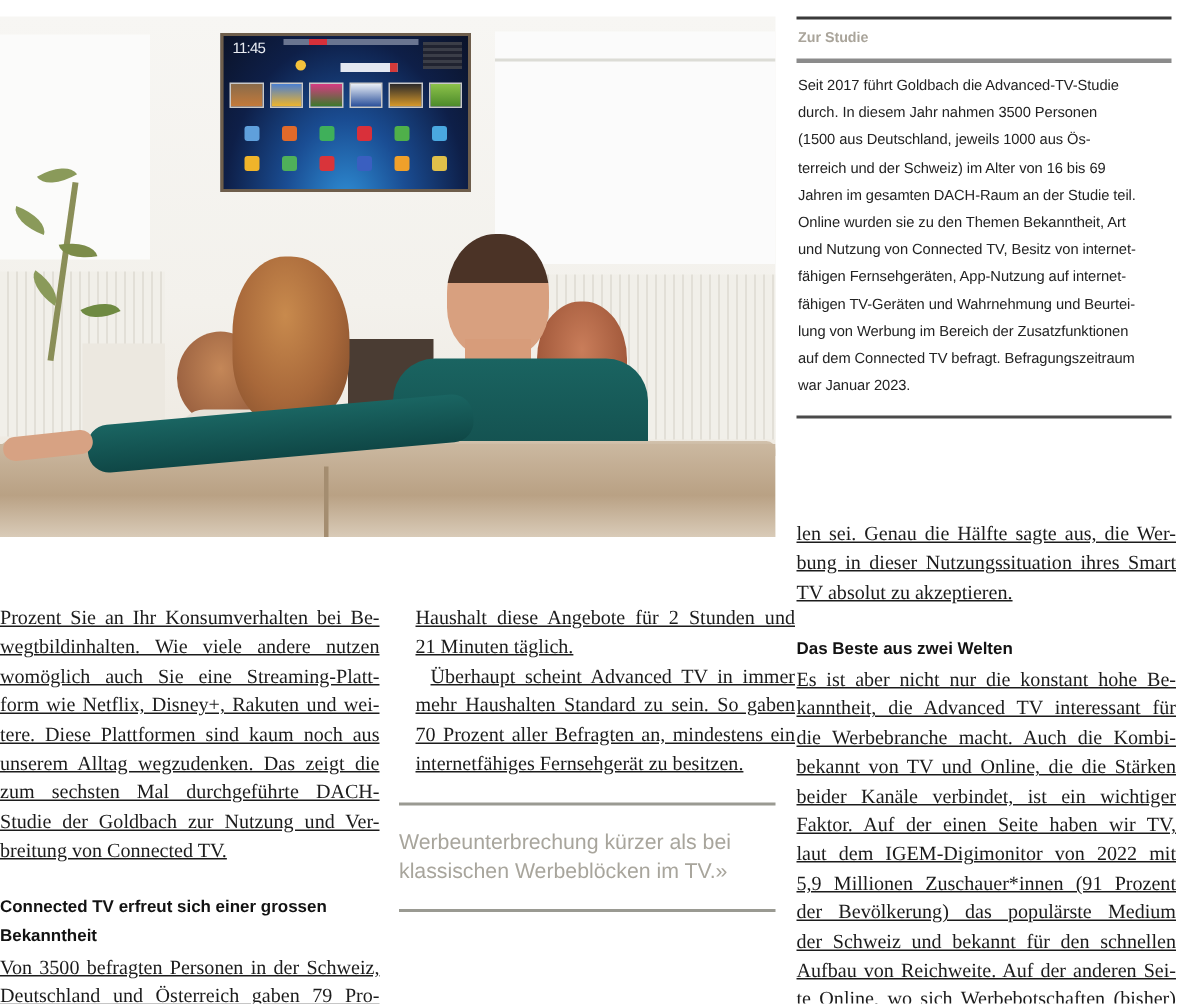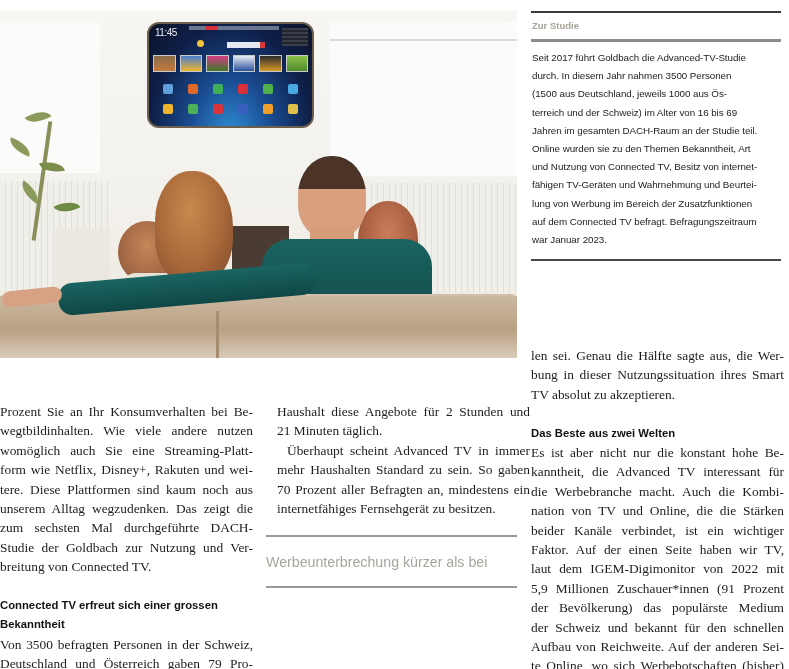--- a/index.html
+++ b/index.html
@@ -15,21 +15,21 @@
   .photo .window-l { position:absolute; left:0; top:12px; width:100px; height:150px; background:#fbfbfa; }
   .photo .window-r { position:absolute; left:330px; top:10px; width:187px; height:155px; background:#fbfbfb; }
   .photo .window-bar { position:absolute; left:330px; top:28px; width:187px; height:2px; background:#dcdcd6; }
   .photo .radiator-l { position:absolute; left:0; top:170px; width:110px; height:110px;
     background: repeating-linear-gradient(90deg, #f1efe9 0 5px, #e2dfd7 5px 6px); }
   .photo .radiator-r { position:absolute; left:360px; top:172px; width:157px; height:110px;
     background: repeating-linear-gradient(90deg, #f1efe9 0 5px, #e2dfd7 5px 6px); }
 
   .photo .tv {
     position:absolute; left:147px; top:11px; width:167px; height:106px;
-    background:#3d3b3a; border:2px solid #6e5e4c; border-radius:12px; overflow:hidden;
+    background:#3d3b3a; border:2px solid #6e5e4c; border-radius:0; overflow:hidden;
   }
   .tv .screen {
     position:absolute; inset:0;
     background: radial-gradient(ellipse at 50% 110%, #2f8fd6 0%, #1a4d93 35%, #0e1f48 70%, #0b1329 100%);
   }
   .tv .clock { position:absolute; left:6px; top:3px; color:#e9ecf2; font:10px "Liberation Sans", sans-serif; letter-spacing:-0.5px; }
   .tv .topbar { position:absolute; left:40px; top:2px; width:90px; height:4px; background:#6a7590; }
   .tv .topbar i { position:absolute; left:17px; top:0; width:12px; height:4px; background:#d6303a; }
   .tv .search { position:absolute; left:78px; top:18px; width:38px; height:6px; background:#e3e8f1; }
   .tv .search i { position:absolute; right:0; top:0; width:5px; height:6px; background:#d53a3a; }
@@ -73,21 +73,21 @@
   
   .studie-box { position:absolute; left:531px; top:11px; width:250px; font-family: "Liberation Sans", sans-serif; }
   .studie-box .rule-top { height:2px; background:#3a3a3a; }
   .studie-box .heading { font-size:9.5px; font-weight:bold; color:#a9a49a; padding:7px 0 0 1px; height:26px; }
   .studie-box .rule-mid { height:3px; background:#8b8b8b; }
   .studie-box .body { font-size:9.8px; line-height:18.2px; color:#222; padding:7px 0 0 1px; letter-spacing:-0.05px; }
   .studie-box .rule-bottom { height:2px; background:#4a4a4a; margin-top:10px; }
 
   
   .col { position:absolute; font-size:13.4px; line-height:19.4px; text-align:justify; color:#1c1c1c; }
-  .col p { text-align: justify; hyphens: manual; }
+  .col p { text-align: justify; hyphens: manual; text-decoration: underline; }
   .col h3 { font-family: "Liberation Sans", sans-serif; font-weight:bold; font-size:11.3px; line-height:19.4px; color:#121212; text-align:left; }
 
   .col-1 { left:0; top:402px; width:253px; }
   .col-2 { left:266px; top:402px; width:253px;margin-left:11px; }
   .col-3 { left:531px; top:346px; width:253px; }
 
   .line { display:block; text-align-last: justify; white-space: nowrap; }
   .line.last { text-align-last: left; }
   .line-wrap { display:block; }
 
@@ -174,20 +174,21 @@
   <div class="heading">Zur Studie</div>
   <div class="rule-mid"></div>
   <div class="body">
     <span class="line-wrap">Seit 2017 führt Goldbach die Advanced-TV-Studie</span>
     <span class="line-wrap">durch. In diesem Jahr nahmen 3500 Personen</span>
     <span class="line-wrap">(1500 aus Deutschland, jeweils 1000 aus Ös-</span>
     <span class="line-wrap">terreich und der Schweiz) im Alter von 16 bis 69</span>
     <span class="line-wrap">Jahren im gesamten DACH-Raum an der Studie teil.</span>
     <span class="line-wrap">Online wurden sie zu den Themen Bekanntheit, Art</span>
     <span class="line-wrap">und Nutzung von Connected TV, Besitz von internet-</span>
+    <span class="line-wrap">fähigen Fernsehgeräten, App-Nutzung auf internet-</span>
     <span class="line-wrap">fähigen TV-Geräten und Wahrnehmung und Beurtei-</span>
     <span class="line-wrap">lung von Werbung im Bereich der Zusatzfunktionen</span>
     <span class="line-wrap">auf dem Connected TV befragt. Befragungszeitraum</span>
     <span class="line-wrap">war Januar 2023.</span>
   </div>
   <div class="rule-bottom"></div>
 </aside>
 
 <section class="col col-1">
   <p>
@@ -222,37 +223,38 @@
     <span class="line">mehr Haushalten Standard zu sein. So gaben</span>
     <span class="line">70 Prozent aller Befragten an, mindestens ein</span>
     <span class="line last">internetfähiges Fernsehgerät zu besitzen.</span>
   </p>
 </section>
 
 <div class="pullquote">
   <div class="rule"></div>
   <div class="text">
     <span class="line-wrap">Werbeunterbrechung kürzer als bei</span>
+    <span class="line-wrap">klassischen Werbeblöcken im TV.»</span>
   </div>
   <div class="rule"></div>
 </div>
 
 <section class="col col-3">
   <p>
     <span class="line">len sei. Genau die Hälfte sagte aus, die Wer-</span>
     <span class="line">bung in dieser Nutzungssituation ihres Smart</span>
     <span class="line last">TV absolut zu akzeptieren.</span>
   </p>
   <div class="spacer"></div>
   <h3>Das Beste aus zwei Welten</h3>
   <p>
     <span class="line">Es ist aber nicht nur die konstant hohe Be-</span>
     <span class="line">kanntheit, die Advanced TV interessant für</span>
     <span class="line">die Werbebranche macht. Auch die Kombi-</span>
-    <span class="line">nation von TV und Online, die die Stärken</span>
+    <span class="line">bekannt von TV und Online, die die Stärken</span>
     <span class="line">beider Kanäle verbindet, ist ein wichtiger</span>
     <span class="line">Faktor. Auf der einen Seite haben wir TV,</span>
     <span class="line">laut dem IGEM-Digimonitor von 2022 mit</span>
     <span class="line">5,9 Millionen Zuschauer*innen (91 Prozent</span>
     <span class="line">der Bevölkerung) das populärste Medium</span>
     <span class="line">der Schweiz und bekannt für den schnellen</span>
     <span class="line">Aufbau von Reichweite. Auf der anderen Sei-</span>
     <span class="line">te Online, wo sich Werbebotschaften (bisher)</span>
   </p>
 </section>

